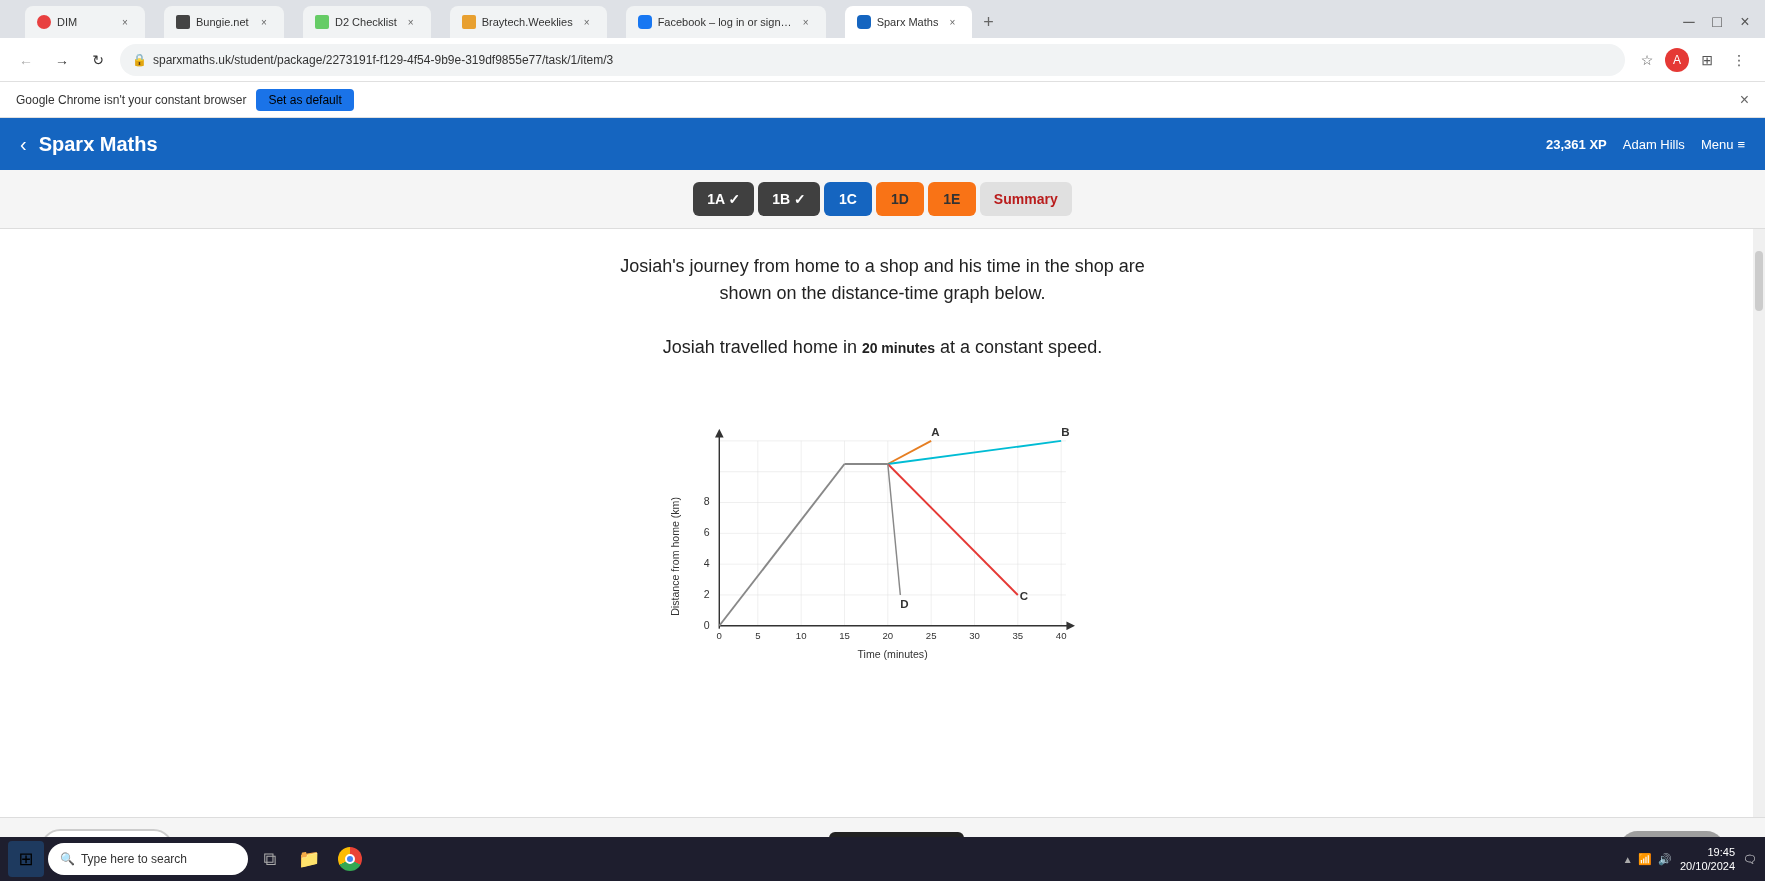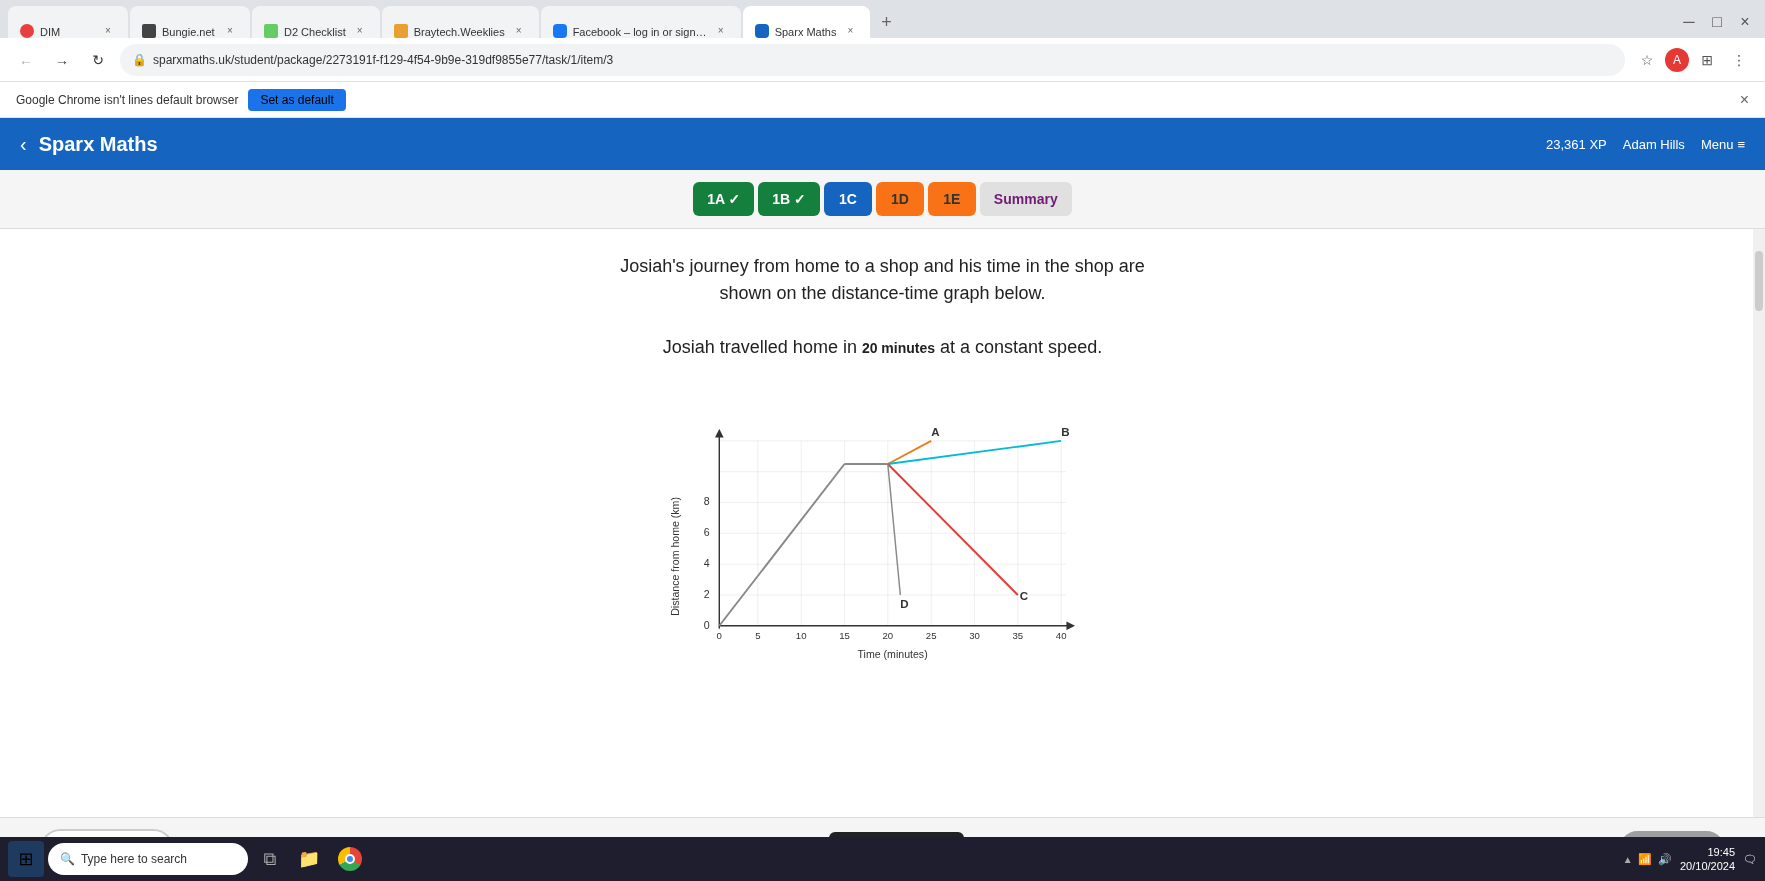--- a/index.html
+++ b/index.html
@@ -29,28 +29,29 @@
       padding: 0 8px;
       gap: 2px;
     }
 
     .tab {
       background: #f1f3f4;
       border-radius: 8px 8px 0 0;
       padding: 0 12px;
       height: 32px;
       display: flex;
-      align-items: flex-end;
+      align-items: center;
       font-size: 12px;
       color: #333;
       gap: 6px;
       min-width: 120px;
       max-width: 200px;
       cursor: pointer;
       position: relative;
+      margin-left: 17px;
     }
 
     .tab.active {
       background: #fff;
       z-index: 2;
     }
 
     .tab-favicon {
       width: 14px;
       height: 14px;
@@ -207,21 +208,21 @@
 
     .header-right {
       display: flex;
       align-items: center;
       gap: 16px;
       color: white;
       font-size: 13px;
     }
 
     .xp-badge {
-      font-weight: normal;
+      font-weight: bold;
     }
 
     .menu-btn {
       display: flex;
       align-items: center;
       gap: 4px;
       cursor: pointer;
     }
 
     
@@ -242,37 +243,37 @@
       display: flex;
       align-items: center;
       justify-content: center;
       font-size: 14px;
       font-weight: 600;
       cursor: pointer;
       padding: 0 14px;
     }
 
     .task-tab.completed {
-      background: #15803d;
+      background: #404040;
       color: white;
     }
 
     .task-tab.active {
       background: #1565C0;
       color: white;
     }
 
     .task-tab.inactive {
       background: #f97316;
       color: #333;
     }
 
     .task-tab.summary {
       background: #e0e0e0;
-      color: #701a75;
+      color: #b91c1c;
     }
 
     .question-text {
       text-align: center;
       font-size: 18px;
       line-height: 1.5;
       color: #222;
       margin-bottom: 16px;
       max-width: 760px;
     }
@@ -468,21 +469,21 @@
     </div>
     <div class="nav-icons">
       <div class="nav-icon-btn">☆</div>
       <div class="nav-icon-btn" style="width:24px;height:24px;border-radius:50%;background:#e53935;display:flex;align-items:center;justify-content:center;color:white;font-size:12px;">A</div>
       <div class="nav-icon-btn">⊞</div>
       <div class="nav-icon-btn">⋮</div>
     </div>
   </div>
 
   <div class="notification-bar">
-    <span>Google Chrome isn't lines default browser</span>
+    <span>Google Chrome isn't your constant browser</span>
     <button class="set-default-btn">Set as default</button>
     <span class="notif-close">×</span>
   </div>
 
   <div class="sparx-header">
     <span class="back-arrow">‹</span>
     <span class="sparx-title">Sparx Maths</span>
     <div class="header-right">
       <span class="xp-badge">23,361 XP</span>
       <span>Adam Hills</span>

